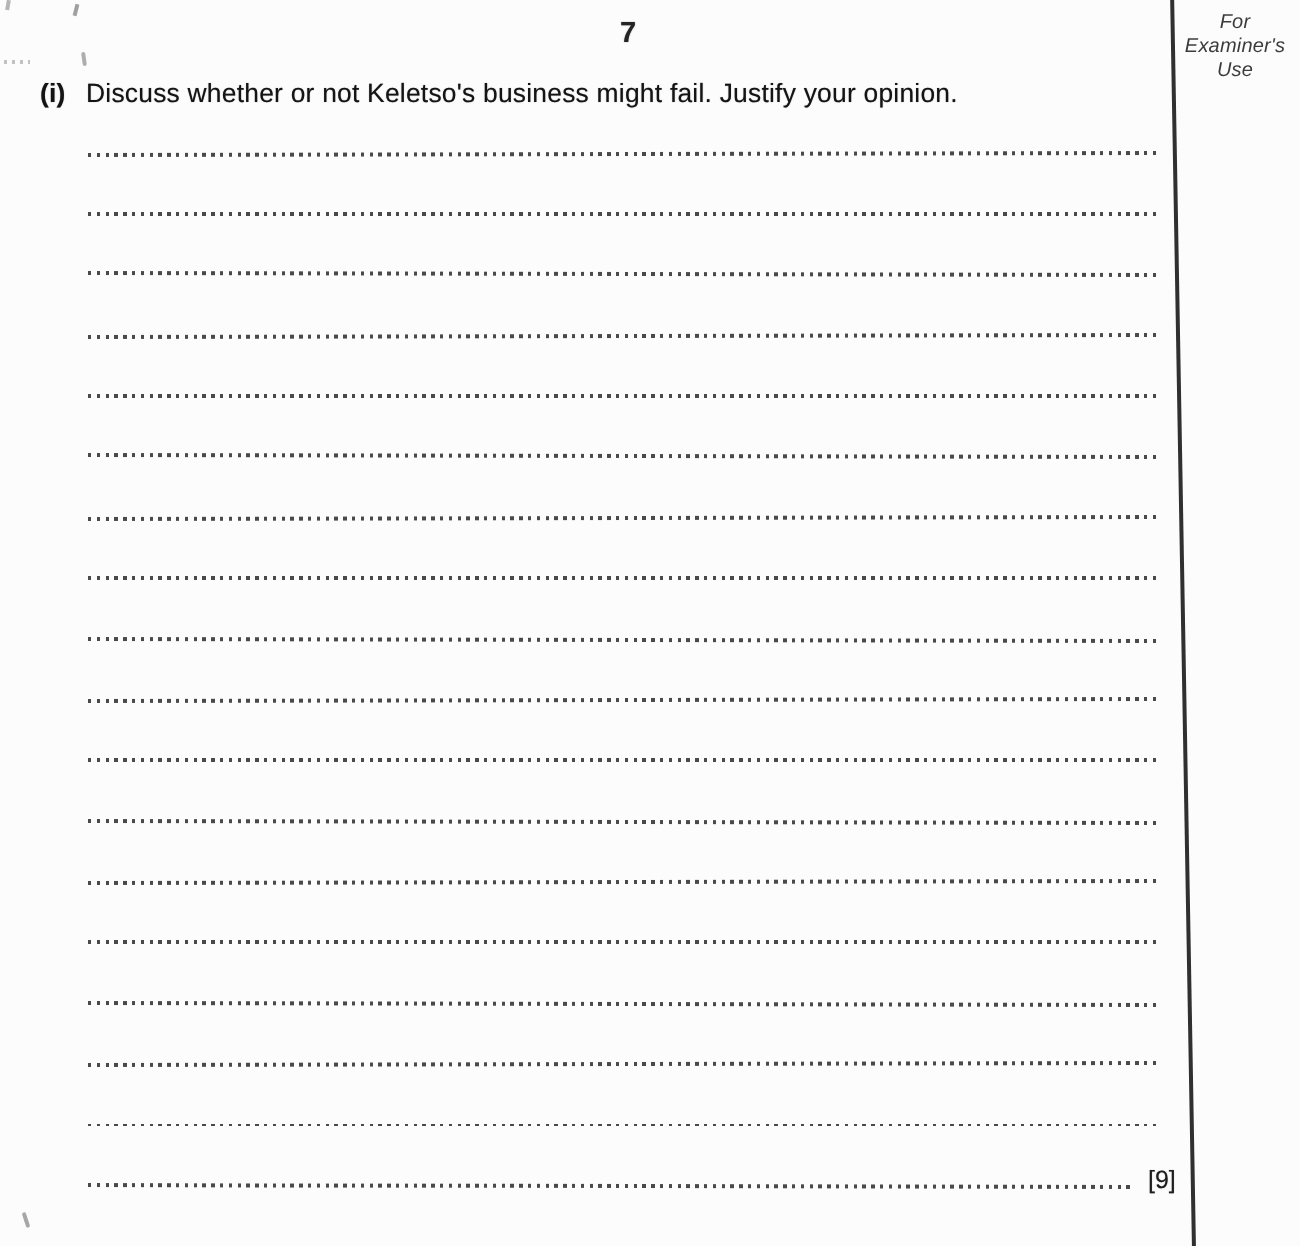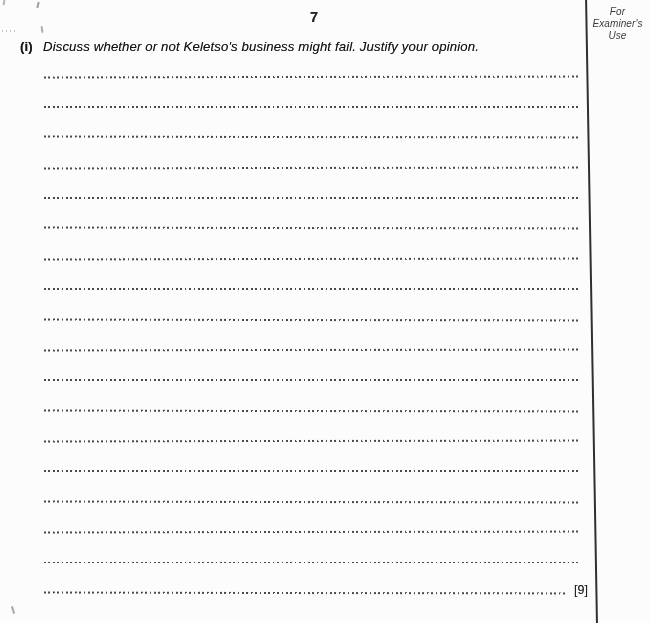--- a/index.html
+++ b/index.html
@@ -58,21 +58,21 @@
     font-size: 13.2px;
     letter-spacing: 0.12px;
     color: #141414;
     text-shadow: 0 0 0.5px rgba(25,25,25,0.55);
   }
   .q-label {
     font-weight: bold;
     width: 23px;
     flex: 0 0 23px;
   }
-  .q-text { flex: 1; font-style: italic; }
+  .q-text { flex: 1; }
   .answer-lines { position: absolute; inset: 0; }
   .answer-line {
     position: absolute;
     left: 44px;
     width: 534px;
     height: 1.9px;
     opacity: 0.92;
     background-image: repeating-linear-gradient(
       90deg,
       #3a3a3a 0px, #3a3a3a 1.7px,

